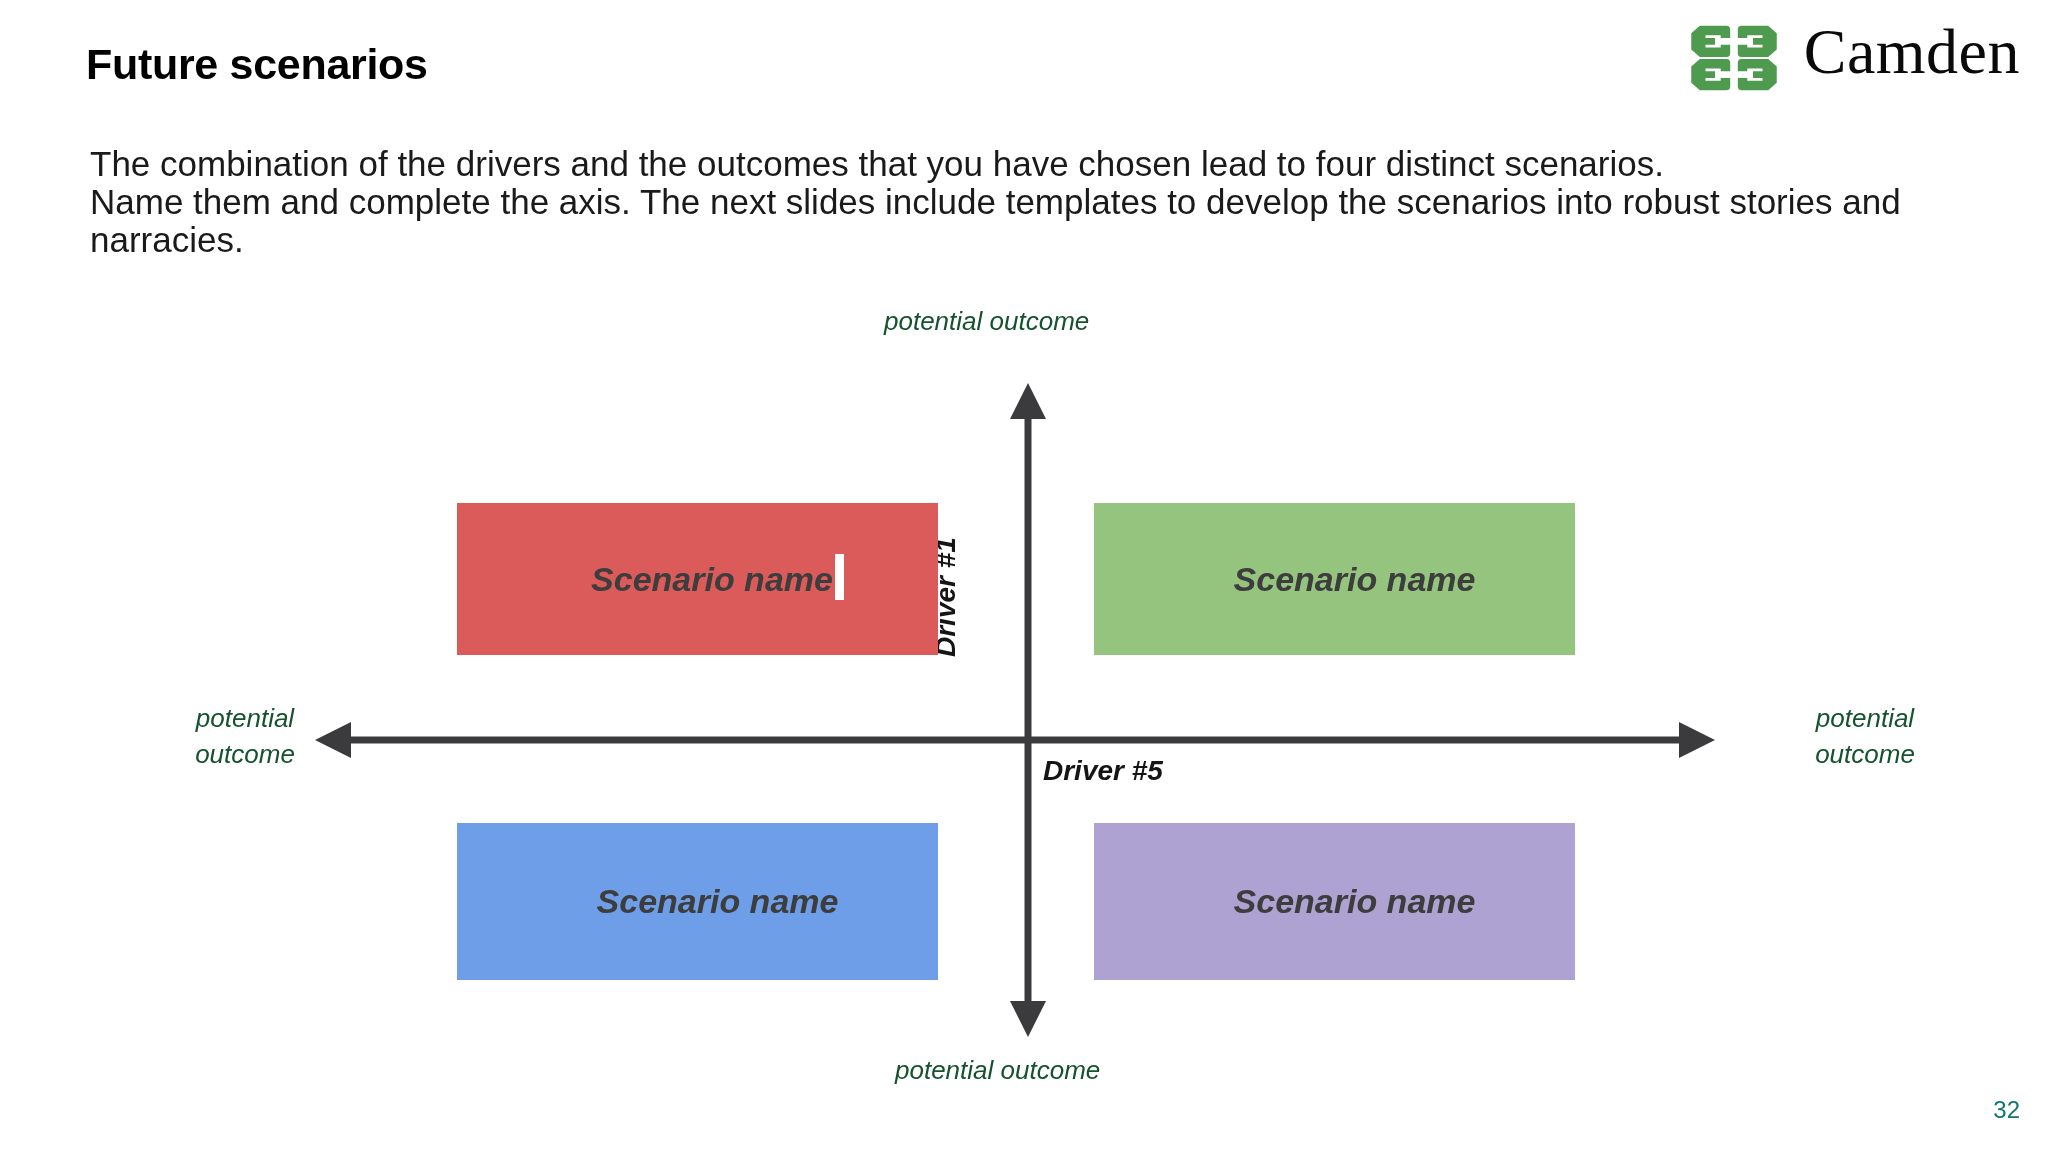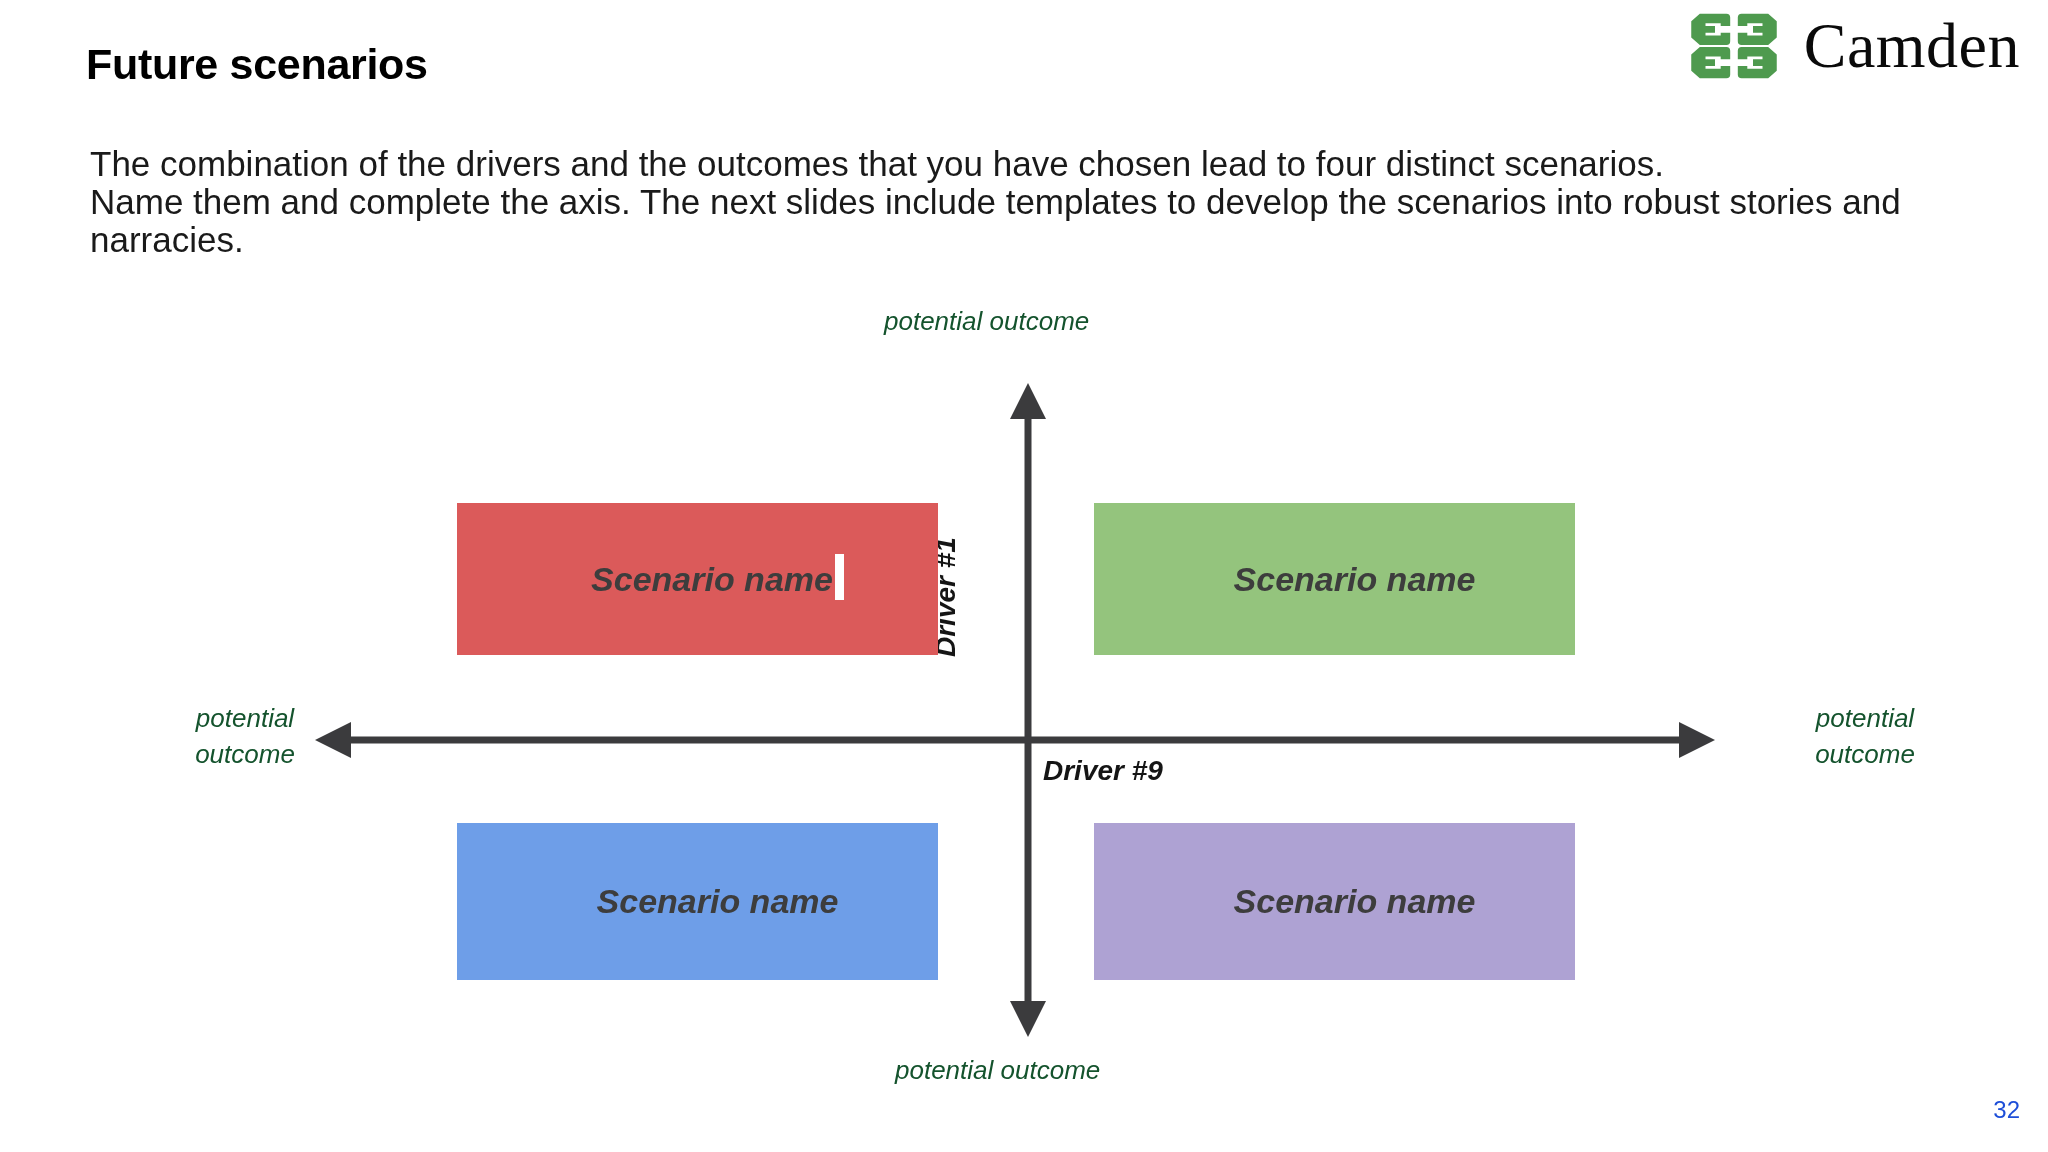--- a/index.html
+++ b/index.html
@@ -35,23 +35,23 @@
     font-size: 35px;
     line-height: 38px;
     color: #1a1a1a;
     white-space: pre-line;
   }
 
   
   #camden-logo {
     position: absolute;
     right: 28px;
-    top: 8px;
+    top: 20px;
     display: flex;
-    align-items: center;
+    align-items: flex-start;
     gap: 22px;
   }
   #camden-mark {
     width: 96px;
     height: 76px;
     display: block;
   }
   #camden-wordmark {
     font-family: "Liberation Serif", "DejaVu Serif", serif;
     font-size: 64px;
@@ -137,21 +137,21 @@
     position: relative;
     top: -2px;
   }
 
   
   #page-number {
     position: absolute;
     right: 28px;
     bottom: 28px;
     font-size: 24px;
-    color: #1d4ed8;
+    color: #0f766e;
   }
 </style>
 </head>
 <body>
 
 <div id="slide-title">Future scenarios</div>
 
 <div id="body-text">The combination of the drivers and the outcomes that you have chosen lead to four distinct scenarios.
 Name them and complete the axis. The next slides include templates to develop the scenarios into robust stories and narracies.</div>
 
@@ -191,21 +191,21 @@
 </div>
 
 <div class="axis-outcome-label" id="label-outcome-top">potential outcome</div>
 <div class="axis-outcome-label" id="label-outcome-bottom">potential outcome</div>
 <div class="axis-outcome-label" id="label-outcome-left">potential
 outcome</div>
 <div class="axis-outcome-label" id="label-outcome-right">potential
 outcome</div>
 
 <div id="label-driver-1">Driver #1</div>
-<div id="label-driver-2">Driver #9</div>
+<div id="label-driver-2">Driver #5</div>
 
 <div class="scenario-box" id="scenario-box-top-left" style="background-color: rgb(219, 90, 90);">
   <span class="scenario-label">Scenario name</span>
     <span class="text-caret"></span>
 </div>
 
 <div class="scenario-box" id="scenario-box-top-right" style="background-color: rgb(148, 196, 125);">
   <span class="scenario-label">Scenario name</span>
 </div>
 

